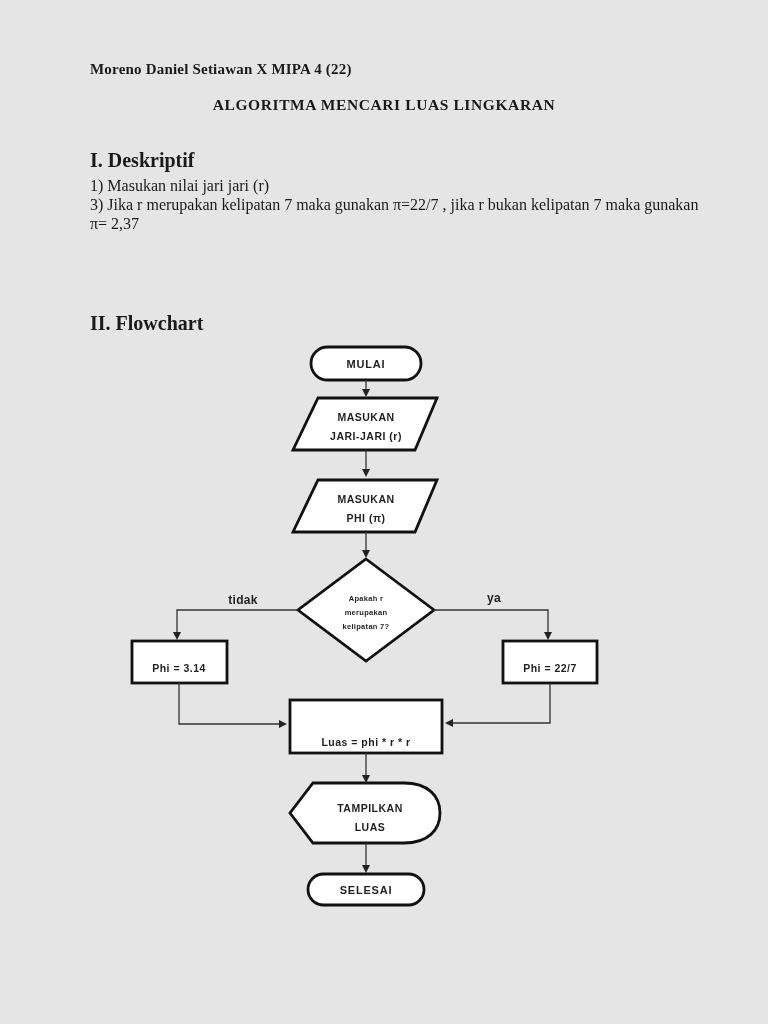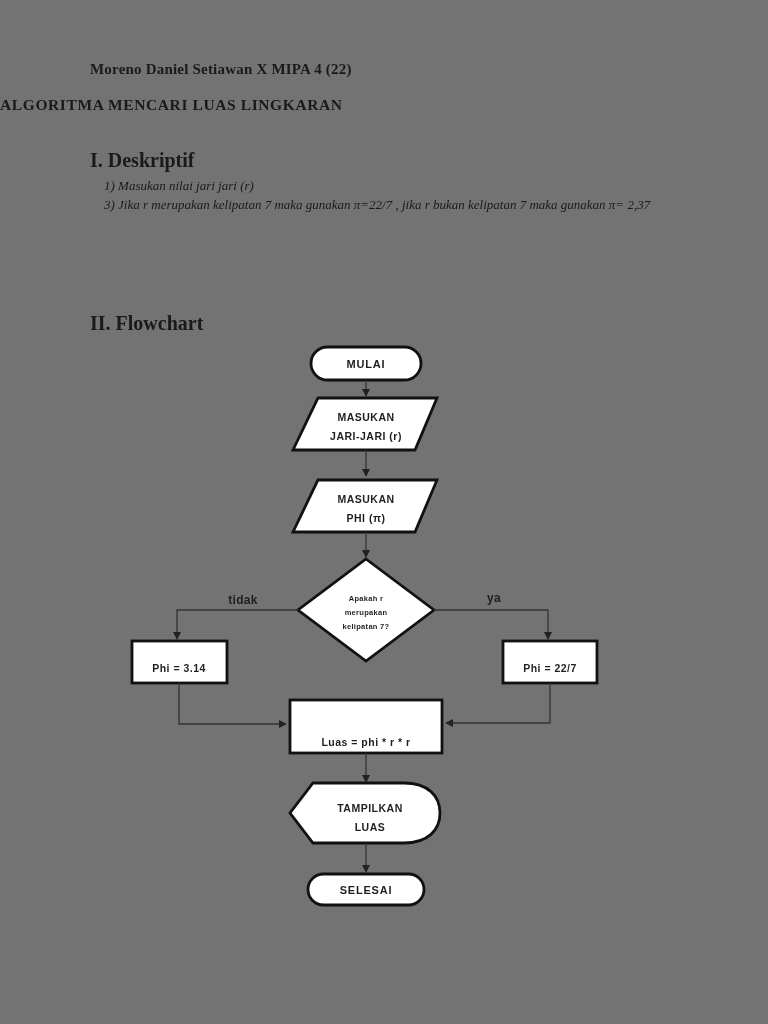--- a/index.html
+++ b/index.html
@@ -4,48 +4,48 @@
 <style>
   html, body {
     margin: 0;
     padding: 0;
     background: #ffffff;
   }
   .page {
     position: relative;
     width: 768px;
     height: 1024px;
-    background: #737373;
+    background: #e5e5e5;
     overflow: hidden;
     font-family: "Liberation Serif", serif;
     color: #1a1a1a;
   }
   .abs { position: absolute; }
   .author-line {
     left: 90px; top: 61px;
     font-size: 15px; font-weight: bold;
     letter-spacing: 0.2px;
   }
   .doc-title {
     left: 0; right: 0; top: 96px;
+    text-align: center;
     font-size: 15.5px; font-weight: bold;
     letter-spacing: 0.6px;
   }
   .section-heading {
     left: 90px;
     font-size: 20px; font-weight: bold;
   }
   .heading-descriptive { top: 149px; }
   .heading-flowchart { top: 312px; }
   .steps {
-    left: 104px; top: 176px;
+    left: 90px; top: 176px;
     width: 622px;
-    font-size: 13px;
+    font-size: 16px;
     line-height: 19px;
-    font-style: italic;
   }
   .step { margin: 0; }
   svg text {
     font-family: "Liberation Sans", sans-serif;
     font-weight: bold;
     fill: #1f1f1f;
   }
   .node-label { font-size: 11px; letter-spacing: 0.8px; }
   .node-label-sm { font-size: 10.5px; letter-spacing: 0.5px; }
   .decision-label { font-size: 7.5px; letter-spacing: 0.3px; }

